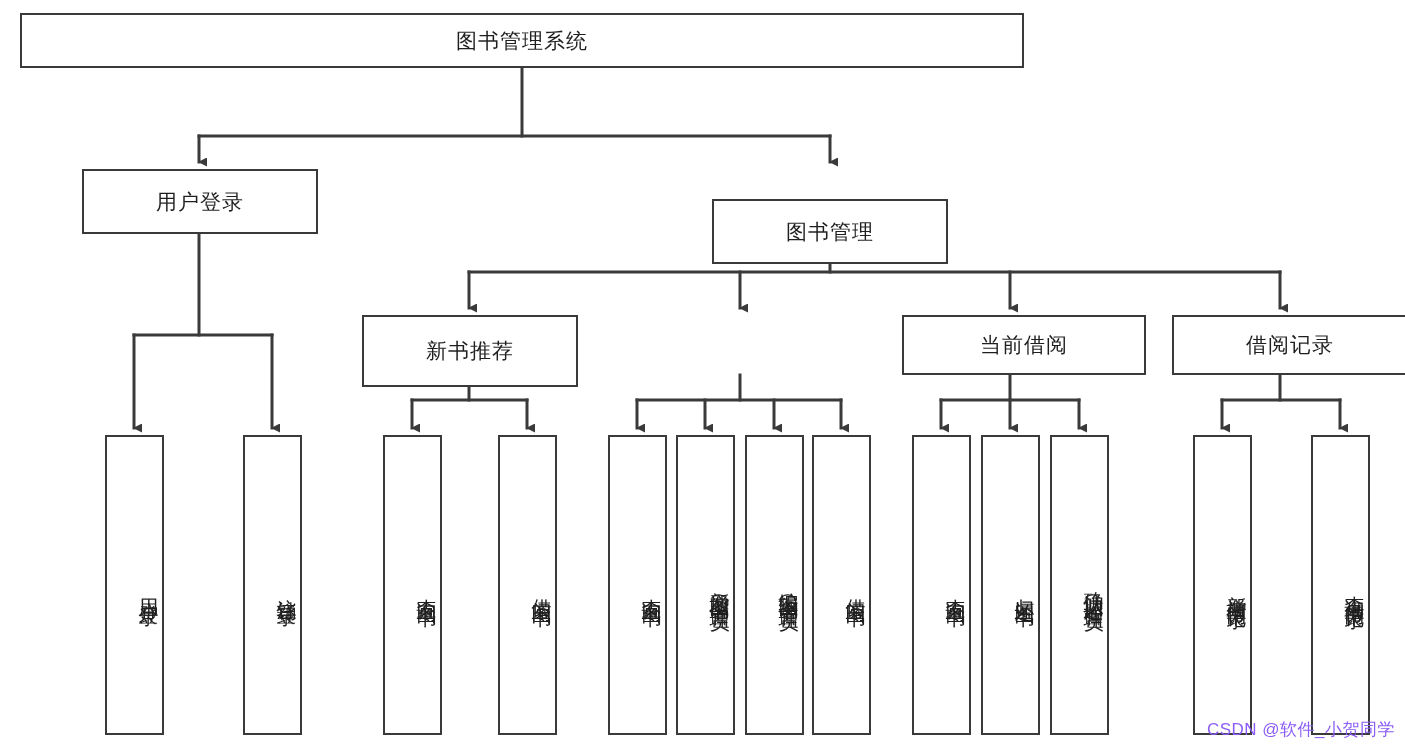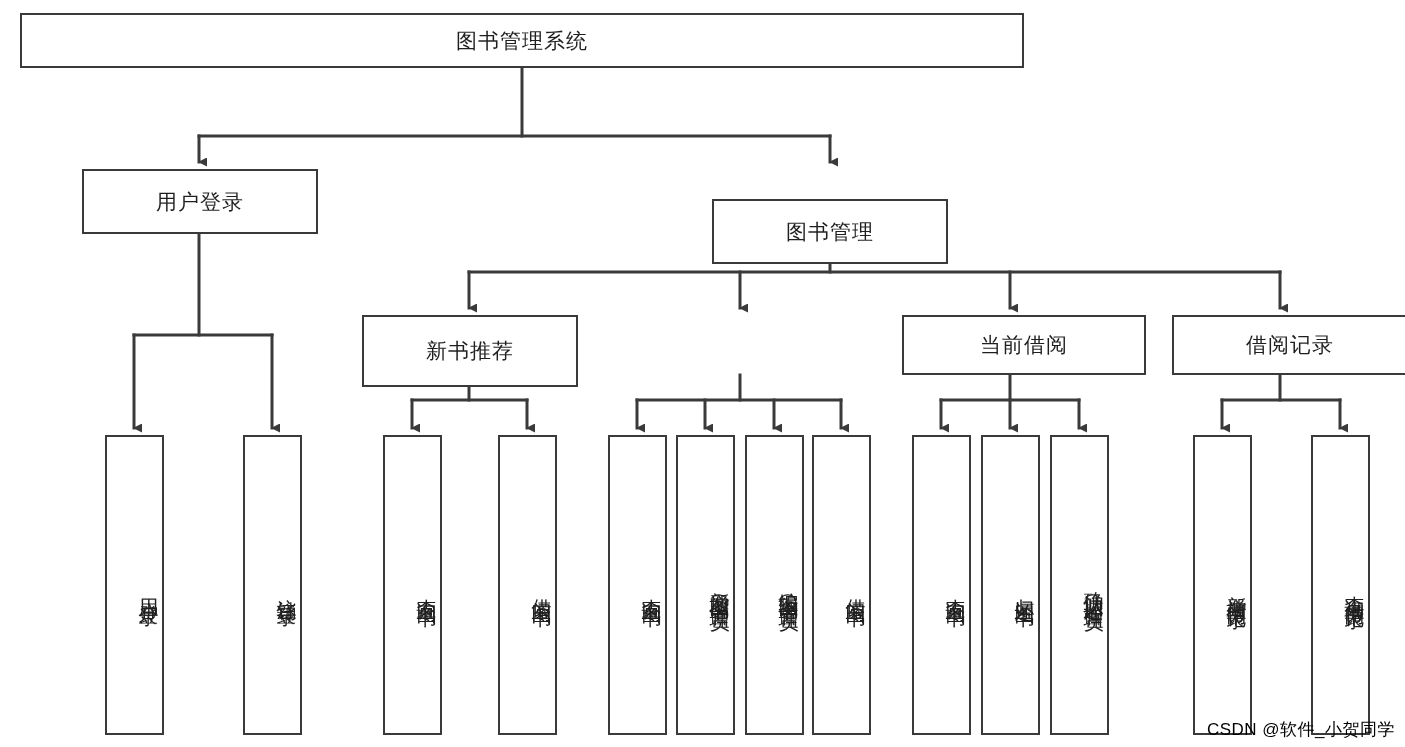--- a/index.html
+++ b/index.html
@@ -27,21 +27,21 @@
     align-items:flex-start;
     justify-content:center;
     padding-top:8px;
   }
   .node-v span{display:block;}
   #watermark{
     position:absolute;
     right:10px;
     bottom:6px;
     font-size:17px;
-    color:#000000;
+    color:#8b5cf6;
     white-space:nowrap;
     letter-spacing:0.5px;
     pointer-events:none;
   }
 </style>
 </head>
 <body>
 
 <div id="diagram">
 

